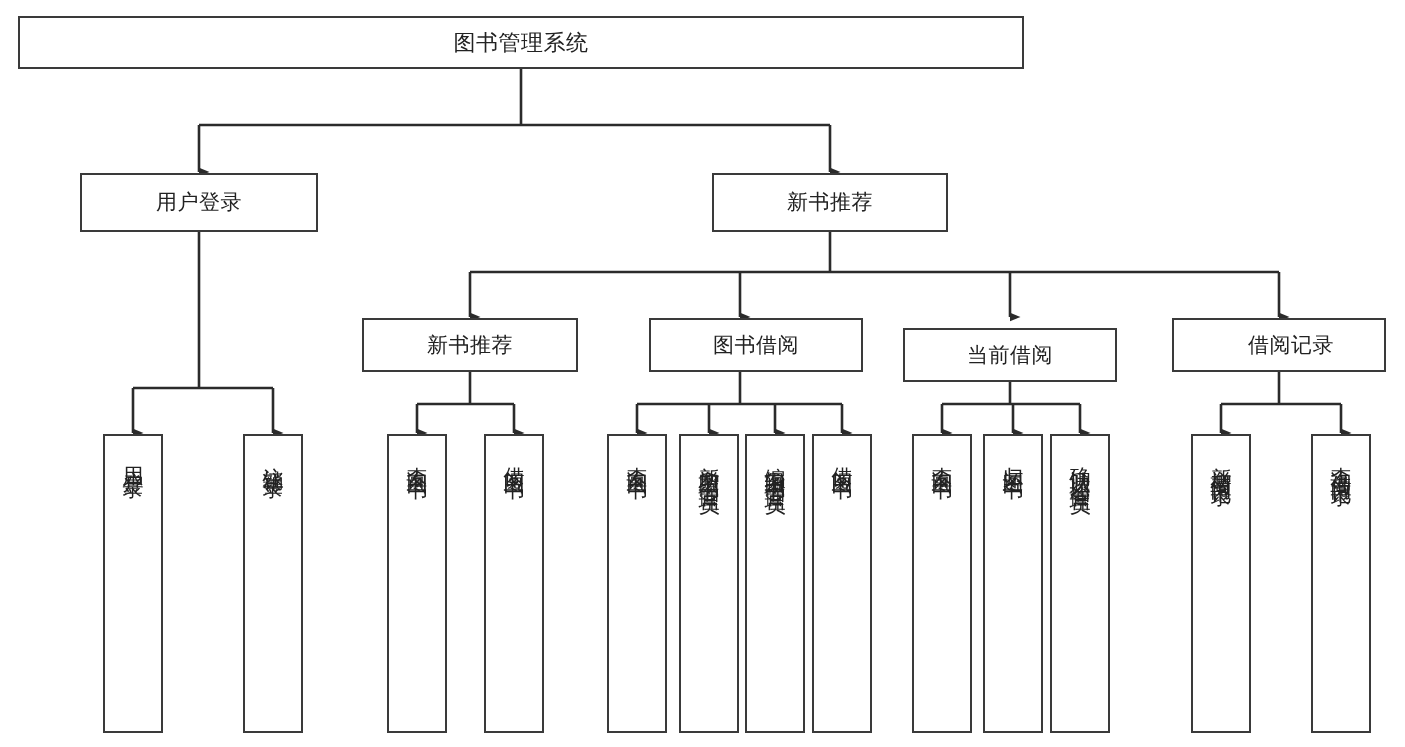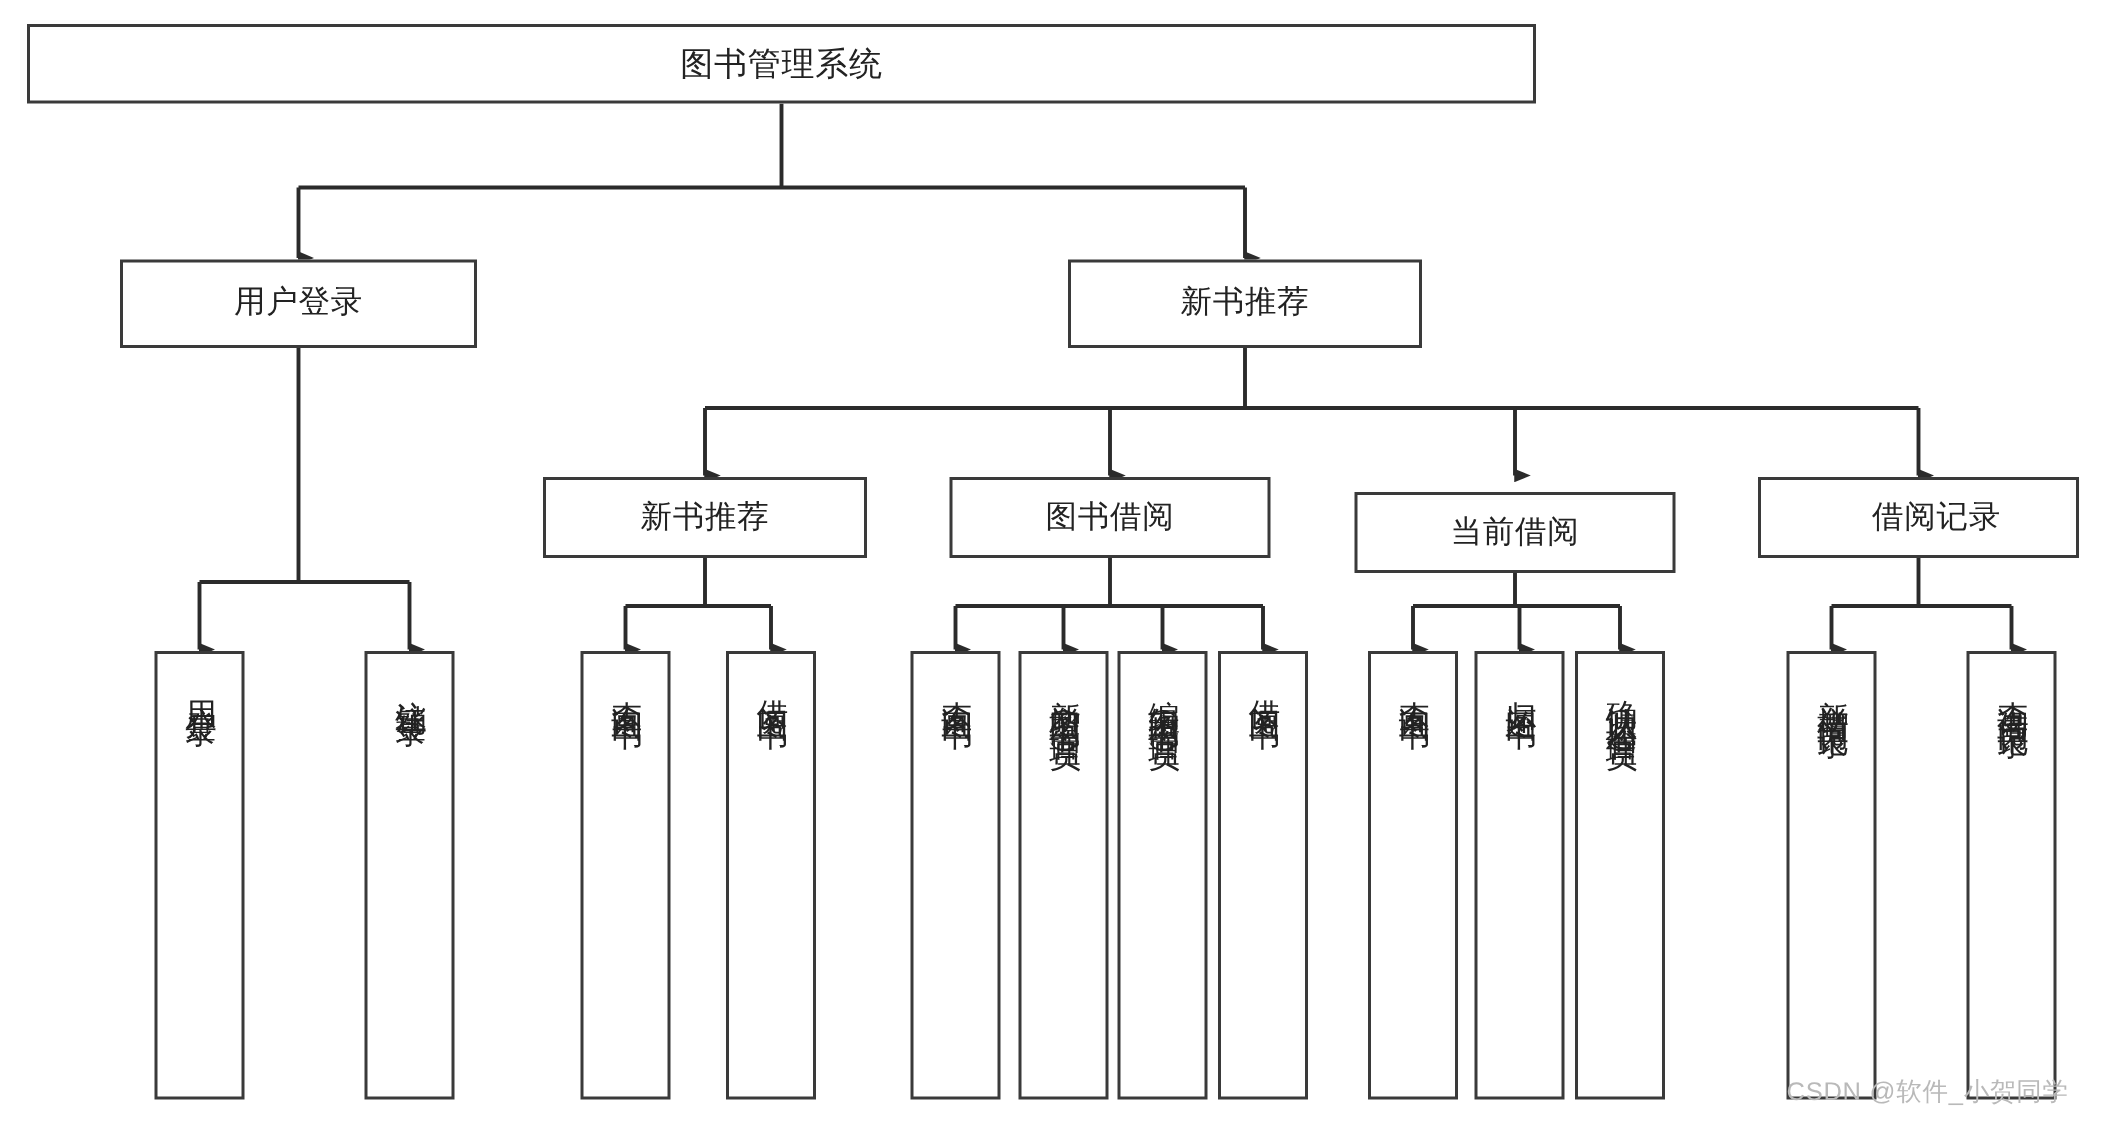--- a/index.html
+++ b/index.html
@@ -119,21 +119,21 @@
       </div>
       <div class="node horiz" style="left: 80px; top: 173px; width: 238px; height: 59px;">
         <span class="label">用户登录</span>
       </div>
       <div class="node horiz" style="left: 712px; top: 173px; width: 236px; height: 59px;">
         <span class="label">新书推荐</span>
       </div>
       <div class="node horiz" style="left: 362px; top: 318px; width: 216px; height: 54px;">
         <span class="label">新书推荐</span>
       </div>
-      <div class="node horiz" style="left: 633px; top: 318px; width: 214px; height: 54px;">
+      <div class="node horiz" style="left: 649px; top: 318px; width: 214px; height: 54px;">
         <span class="label">图书借阅</span>
       </div>
       <div class="node horiz" style="left: 903px; top: 318px; width: 214px; height: 54px; margin-top: 10px;">
         <span class="label">当前借阅</span>
       </div>
       <div class="node horiz" style="left: 1172px; top: 318px; width: 214px; height: 54px; padding-left: 24px;">
         <span class="label">借阅记录</span>
       </div>
       <div class="node vert" style="left: 103px; top: 434px; width: 60px; height: 299px;">
         <span class="label">用户登录</span>
@@ -168,14 +168,13 @@
       <div class="node vert" style="left: 1050px; top: 434px; width: 60px; height: 299px;">
         <span class="label">确认归还（管理员）</span>
       </div>
       <div class="node vert" style="left: 1191px; top: 434px; width: 60px; height: 299px;">
         <span class="label">新增借阅记录</span>
       </div>
       <div class="node vert" style="left: 1311px; top: 434px; width: 60px; height: 299px;">
         <span class="label">查询借阅记录</span>
       </div>
     </div>
-  <div class="watermark" id="watermark" style="left: 1191px; top: 716px;">CSDN @软件_小贺同学</div>
 </div>
 
 </body></html>

